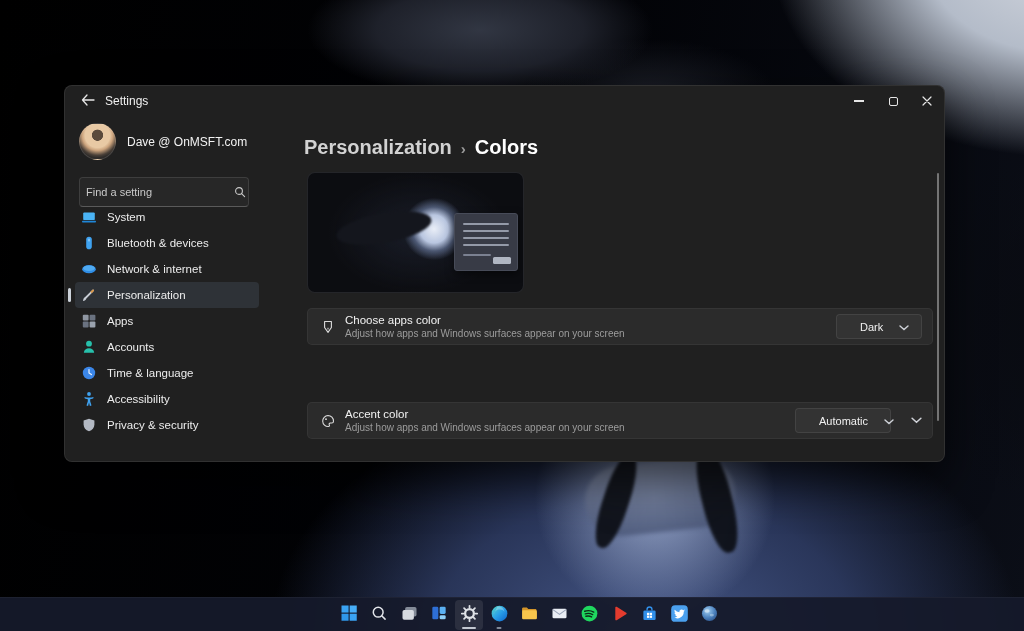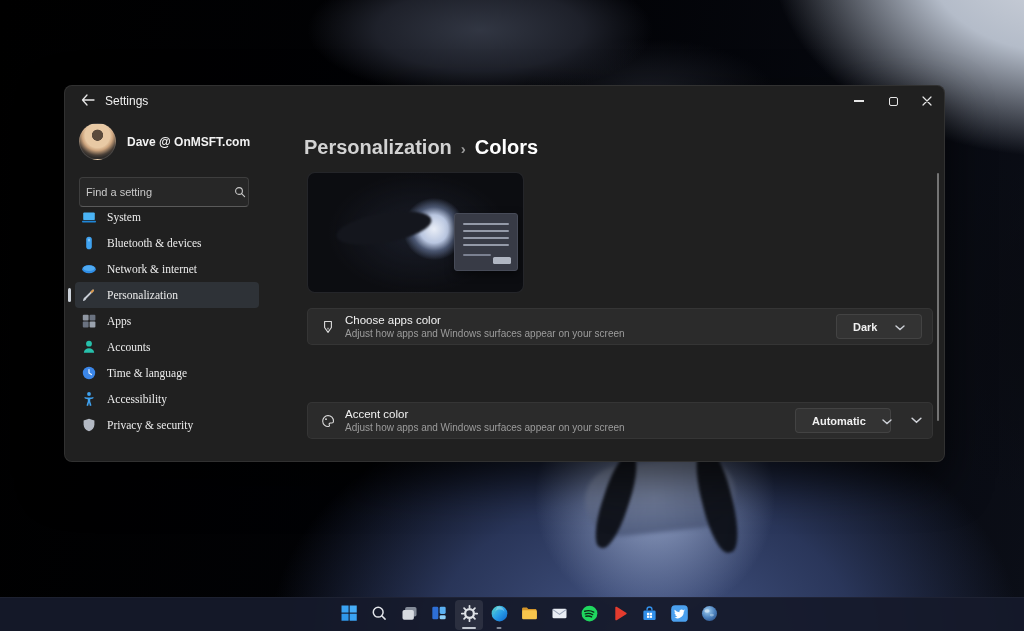--- a/index.html
+++ b/index.html
@@ -33,28 +33,28 @@
   .ctrl { width:34px; height:30px; display:flex; align-items:center; justify-content:center; }
   .ctrl:last-child { border-top-right-radius:8px; }
   .min-glyph { width:10px; height:1.3px; background:#e6e6e6; }
   .max-glyph { width:9px; height:9px; border:1.2px solid #e6e6e6; border-radius:2px; }
 
   
   .sidebar { position:absolute; left:0; top:30px; width:240px; bottom:0; }
   .avatar { position:absolute; left:14px; top:7px; width:37px; height:37px; border-radius:50%;
     background:radial-gradient(circle at 50% 32%, #5a4a3c 0 18%, #e8c9a4 20% 42%, #caa27c 52%, #4a4038 68%, #2e2b29 76%);
     border:1px solid rgba(255,255,255,0.12); }
-  .user-name { position:absolute; left:62px; top:19px; font-size:12px; font-weight:bold; color:#f2f2f2; }
+  .user-name { position:absolute; left:62px; top:19px; font-size:12px; font-weight:normal; color:#f2f2f2; }
   .search-box { position:absolute; left:14px; top:61px; width:170px; height:30px; background:#272727;
     border:1px solid #3e3e3e; border-bottom-color:#5a5a5a; border-radius:4px; display:flex; align-items:center; }
   .search-box input { flex:1; background:transparent; border:none; outline:none; color:#cfcfcf; font-size:11px; padding:0 6px;
     font-family:"Liberation Sans", sans-serif; }
   .search-box input::placeholder { color:#c9c9c9; }
   .search-mag { margin-right:7px; display:flex; }
-  .nav { position:absolute; left:10px; top:88px; width:184px;font-family:Liberation Serif, serif; }
+  .nav { position:absolute; left:10px; top:88px; width:184px; }
   .nav-item { position:relative; height:26px; display:flex; align-items:center; padding-left:6px; border-radius:4px; cursor:default; }
   .nav-item.selected { background:#2e3237; }
   .nav-pill { position:absolute; left:-7px; top:6px; width:3px; height:14px; border-radius:2px; background:#ccd2da; }
   .nav-icon { width:16px; height:16px; display:flex; align-items:center; justify-content:center; }
   .nav-label { margin-left:10px; font-size:11.5px; color:#ececec; white-space:nowrap; }
 
   
   .breadcrumb { position:absolute; left:239px; top:50px; font-size:20px; font-weight:bold; color:#fff; display:flex; align-items:center; gap:9px; }
   .bc-parent { color:#d2d2d2; }
   .bc-sep { color:#9a9a9a; font-size:15px; padding-top:2px; }
@@ -73,21 +73,21 @@
   .mini-line.short { width:28px; background:#7b8191; }
   .mini-btn { position:absolute; right:6px; bottom:6px; width:18px; height:7px; background:#b0b6c2; border-radius:1.5px; }
 
   .set-row { position:absolute; left:242px; width:626px; height:37px; background:#2b2b2b;
     border:1px solid rgba(255,255,255,0.05); border-radius:5px; display:flex; align-items:center; }
   .row-icon { width:16px; height:16px; margin-left:12px; display:flex; align-items:center; justify-content:center; flex:none; }
   .row-text { margin-left:9px; flex:1; min-width:0; }
   .row-title { font-size:11.5px; color:#f2f2f2; }
   .row-sub { font-size:10px; color:#9c9c9c; margin-top:1.5px; }
   .dropdown { height:25px; background:#333333; border:1px solid rgba(255,255,255,0.08); border-radius:4px;
-    display:flex; align-items:center; padding:0 16px; gap:16px; color:#f0f0f0; font-size:11px;font-weight:bold; }
+    display:flex; align-items:center; padding:0 23px; gap:16px; color:#f0f0f0; font-size:11px; }
   .row1-dd { margin-right:10px; }
   .row3-dd { margin-right:20px; }
   .expander { margin-right:10px; display:flex; }
   .toggle-label { font-size:11px; color:#f0f0f0; margin-right:10px; }
   .toggle { width:37px; height:18px; border-radius:9px; background:#c9ced5; position:relative; margin-right:8px; }
   .toggle .knob { position:absolute; right:2.5px; top:2.5px; width:13px; height:13px; border-radius:50%; background:#1e1e1e; }
 
   .scroll-thumb { position:absolute; left:872px; top:87px; width:2px; height:248px; background:rgba(255,255,255,0.38); border-radius:1px; }
 
   

